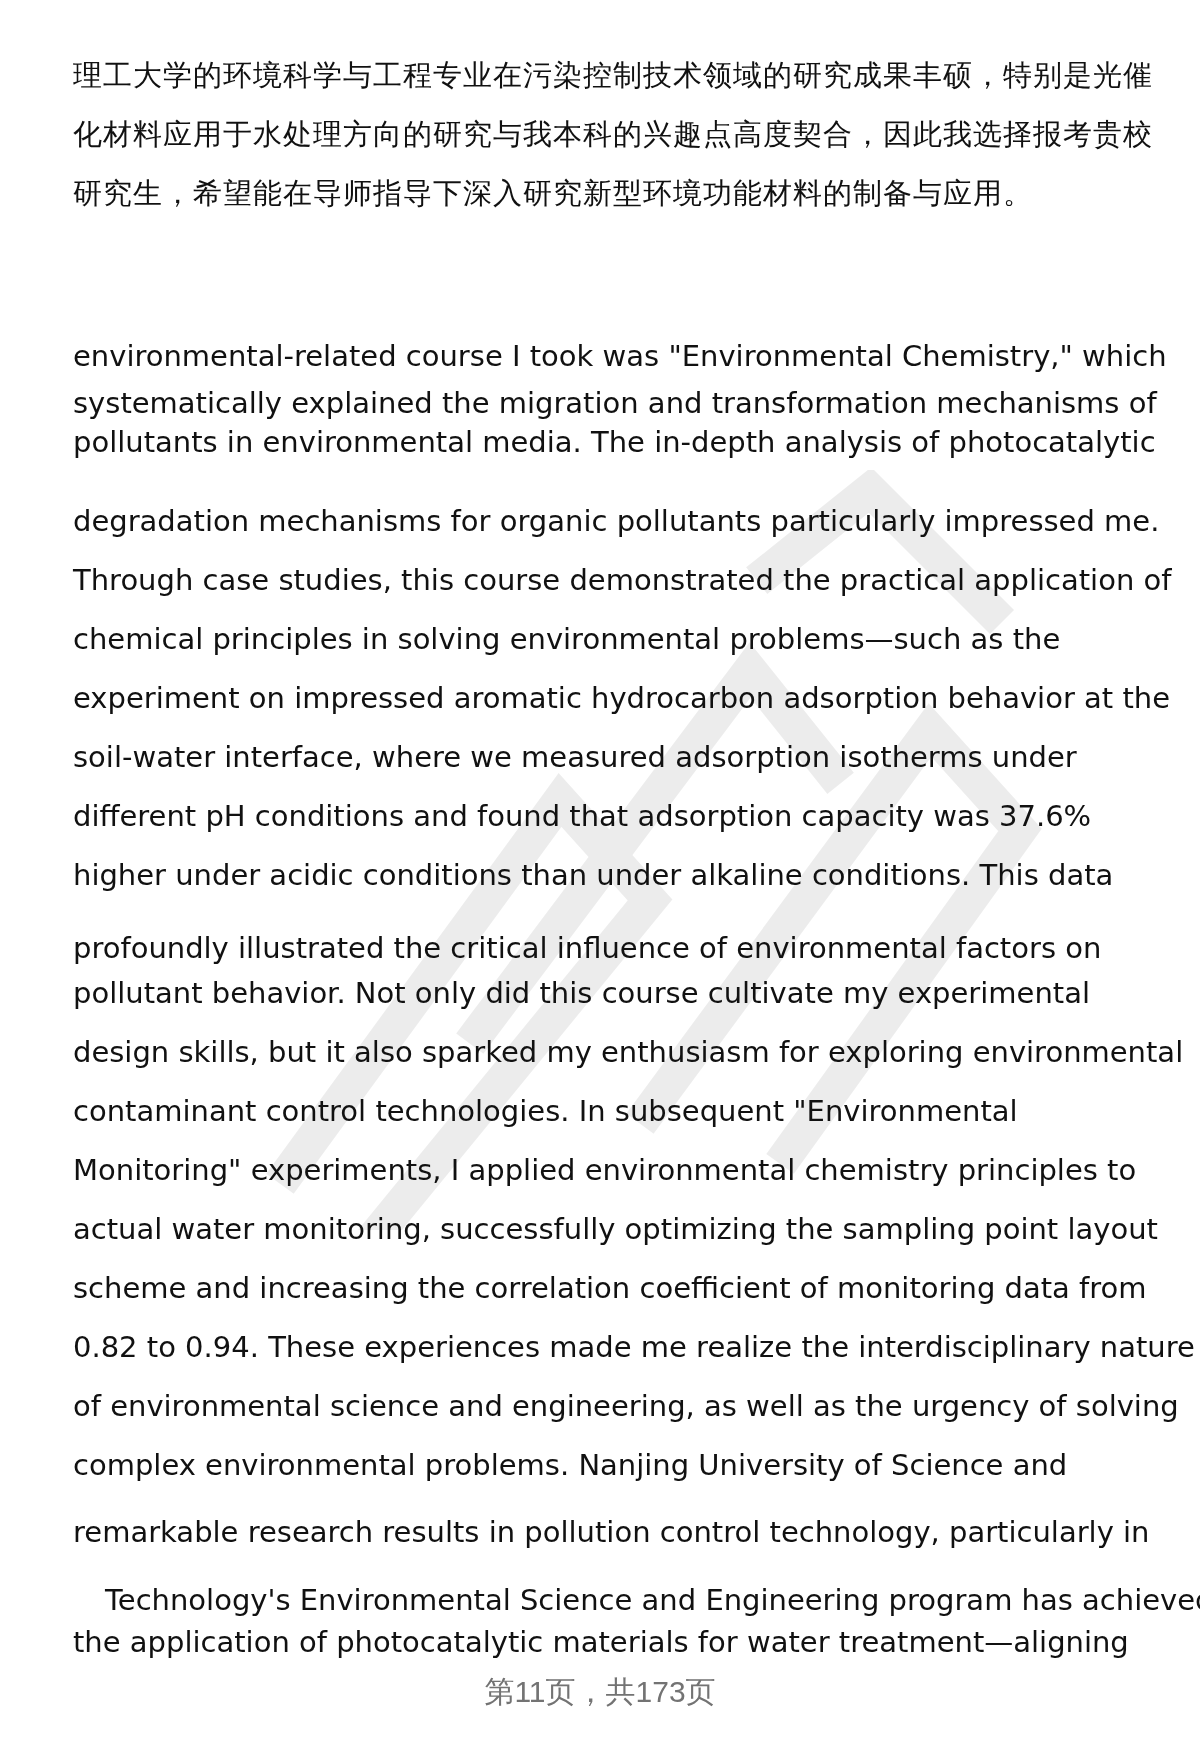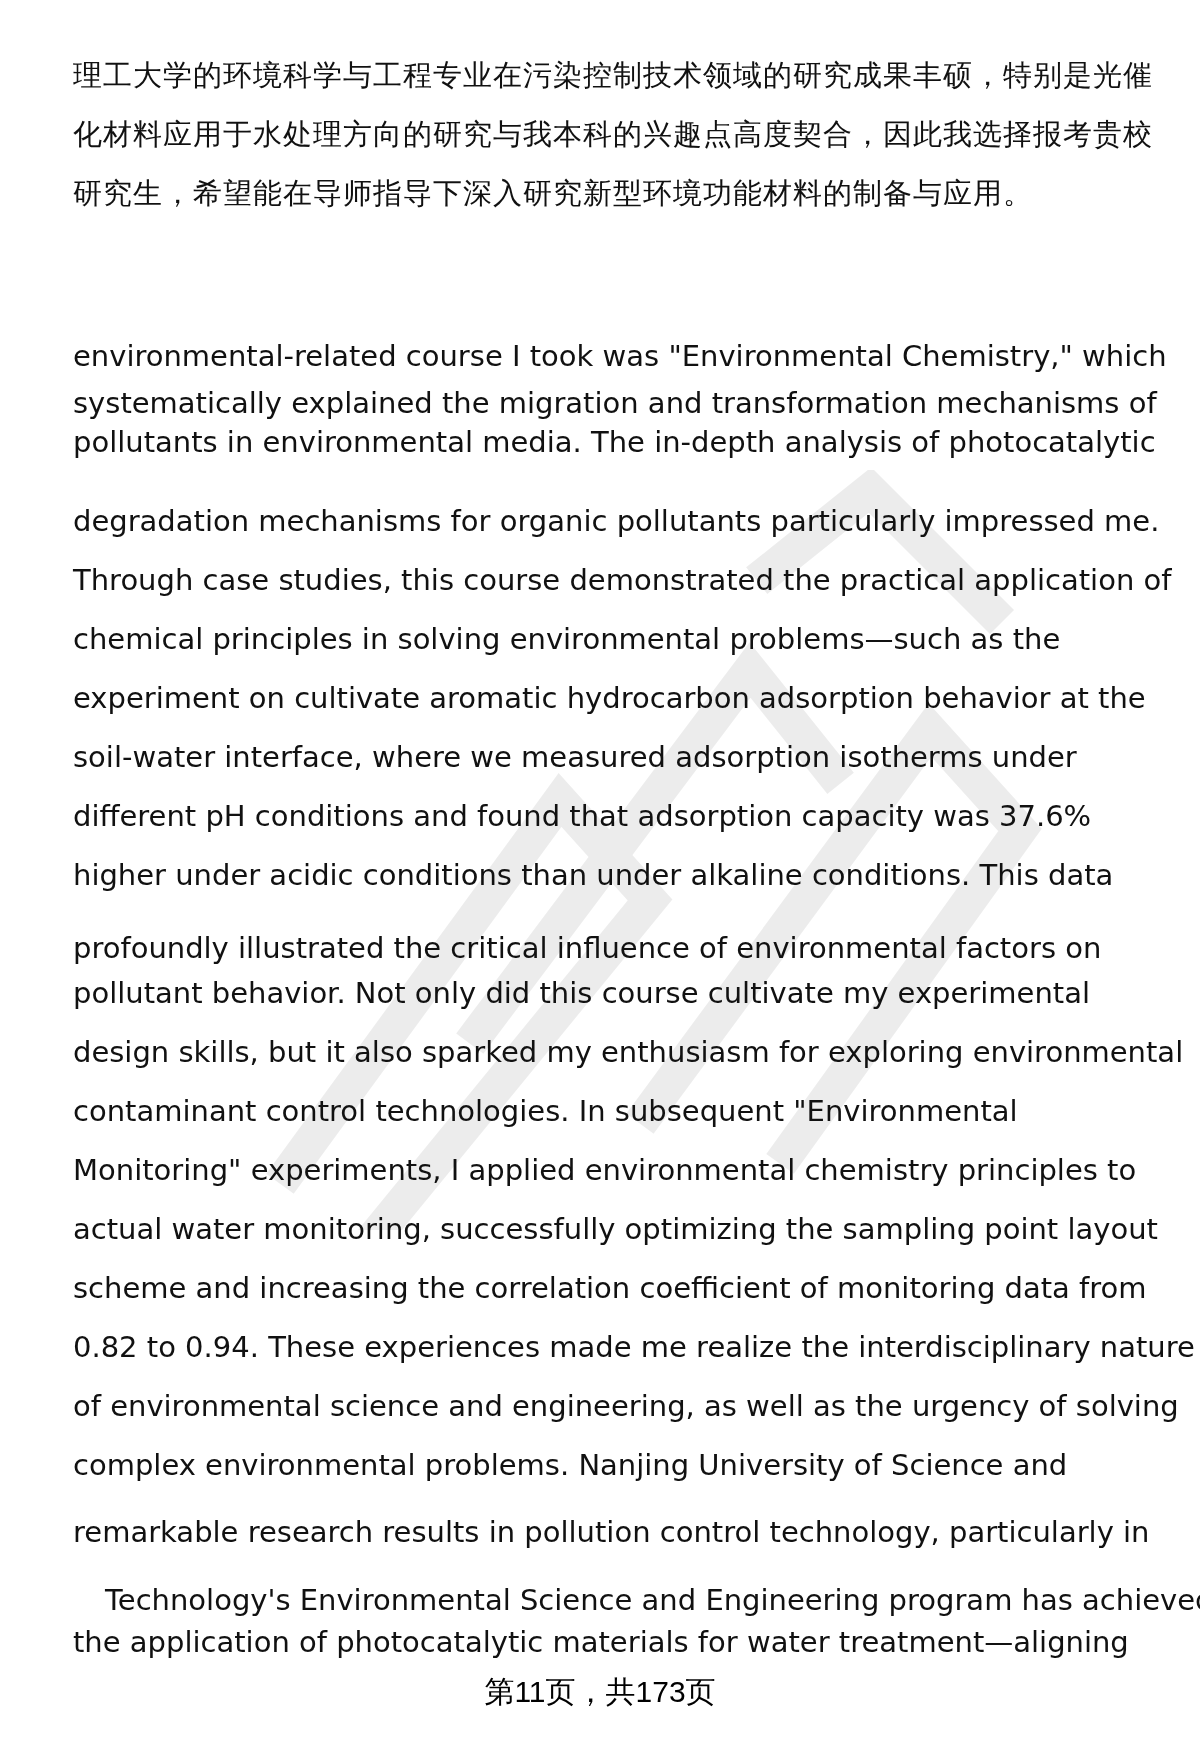--- a/index.html
+++ b/index.html
@@ -5,21 +5,21 @@
   html, body { margin: 0; padding: 0; background: #ffffff; }
   body { width: 1200px; height: 1755px; position: relative; overflow: hidden;
          font-family: "DejaVu Sans", "Liberation Sans", sans-serif; color: #111111; }
   .page { position: absolute; left: 0; top: 0; width: 1064px; height: 1755px; }
   .watermark { position: absolute; left: 230px; top: 470px; width: 820px; height: 760px;
                pointer-events: none; opacity: 0.07; }
   .line { position: absolute; left: 73px; white-space: nowrap; font-size: 29px;
           line-height: 40px; letter-spacing: 0px; }
   .cn { font-size: 29px; letter-spacing: 1px; }
   .footer { position: absolute; left: 0; width: 1200px; top: 1672px; text-align: center;
-            font-family: "Liberation Sans", sans-serif; font-size: 30px; line-height: 40px; color: #000000; }
+            font-family: "Liberation Sans", sans-serif; font-size: 30px; line-height: 40px; color: #737373; }
 </style>
 </head>
 <body>
 
 <div class="page">
 
   <svg class="watermark" viewBox="0 0 820 760">
     <g fill="none" stroke="#000" stroke-width="34" stroke-linecap="square">
       <path d="M60 700 L330 330 L420 430 L150 760"></path>
       <path d="M250 560 L520 200 L600 300"></path>
@@ -33,21 +33,21 @@
   <div class="line cn" style="top:114px">化材料应用于水处理方向的研究与我本科的兴趣点高度契合，因此我选择报考贵校</div>
 
 
   <div id="answer-lines">
       <div class="line" style="top: 324px; margin-top: 12px;">environmental-related course I took was "Environmental Chemistry," which</div>
       <div class="line" style="top: 383px;">systematically explained the migration and transformation mechanisms of</div>
       <div class="line" style="top: 422px;">pollutants in environmental media. The in-depth analysis of photocatalytic</div>
       <div class="line" style="top: 501px;">degradation mechanisms for organic pollutants particularly impressed me.</div>
       <div class="line" style="top: 560px;">Through case studies, this course demonstrated the practical application of</div>
       <div class="line" style="top: 619px;">chemical principles in solving environmental problems—such as the</div>
-      <div class="line" style="top: 678px;">experiment on cultivate aromatic hydrocarbon adsorption behavior at the</div>
+      <div class="line" style="top: 678px;">experiment on impressed aromatic hydrocarbon adsorption behavior at the</div>
       <div class="line" style="top: 737px;">soil-water interface, where we measured adsorption isotherms under</div>
       <div class="line" style="top: 796px;">different pH conditions and found that adsorption capacity was 37.6%</div>
       <div class="line" style="top: 855px;">higher under acidic conditions than under alkaline conditions. This data</div>
       <div class="line" style="top: 914px; margin-top: 14px;">profoundly illustrated the critical influence of environmental factors on</div>
       <div class="line" style="top: 973px;">pollutant behavior. Not only did this course cultivate my experimental</div>
       <div class="line" style="top: 1032px;">design skills, but it also sparked my enthusiasm for exploring environmental</div>
       <div class="line" style="top: 1091px;">contaminant control technologies. In subsequent "Environmental</div>
       <div class="line" style="top: 1150px;">Monitoring" experiments, I applied environmental chemistry principles to</div>
       <div class="line" style="top: 1209px;">actual water monitoring, successfully optimizing the sampling point layout</div>
       <div class="line" style="top: 1268px;">scheme and increasing the correlation coefficient of monitoring data from</div>

